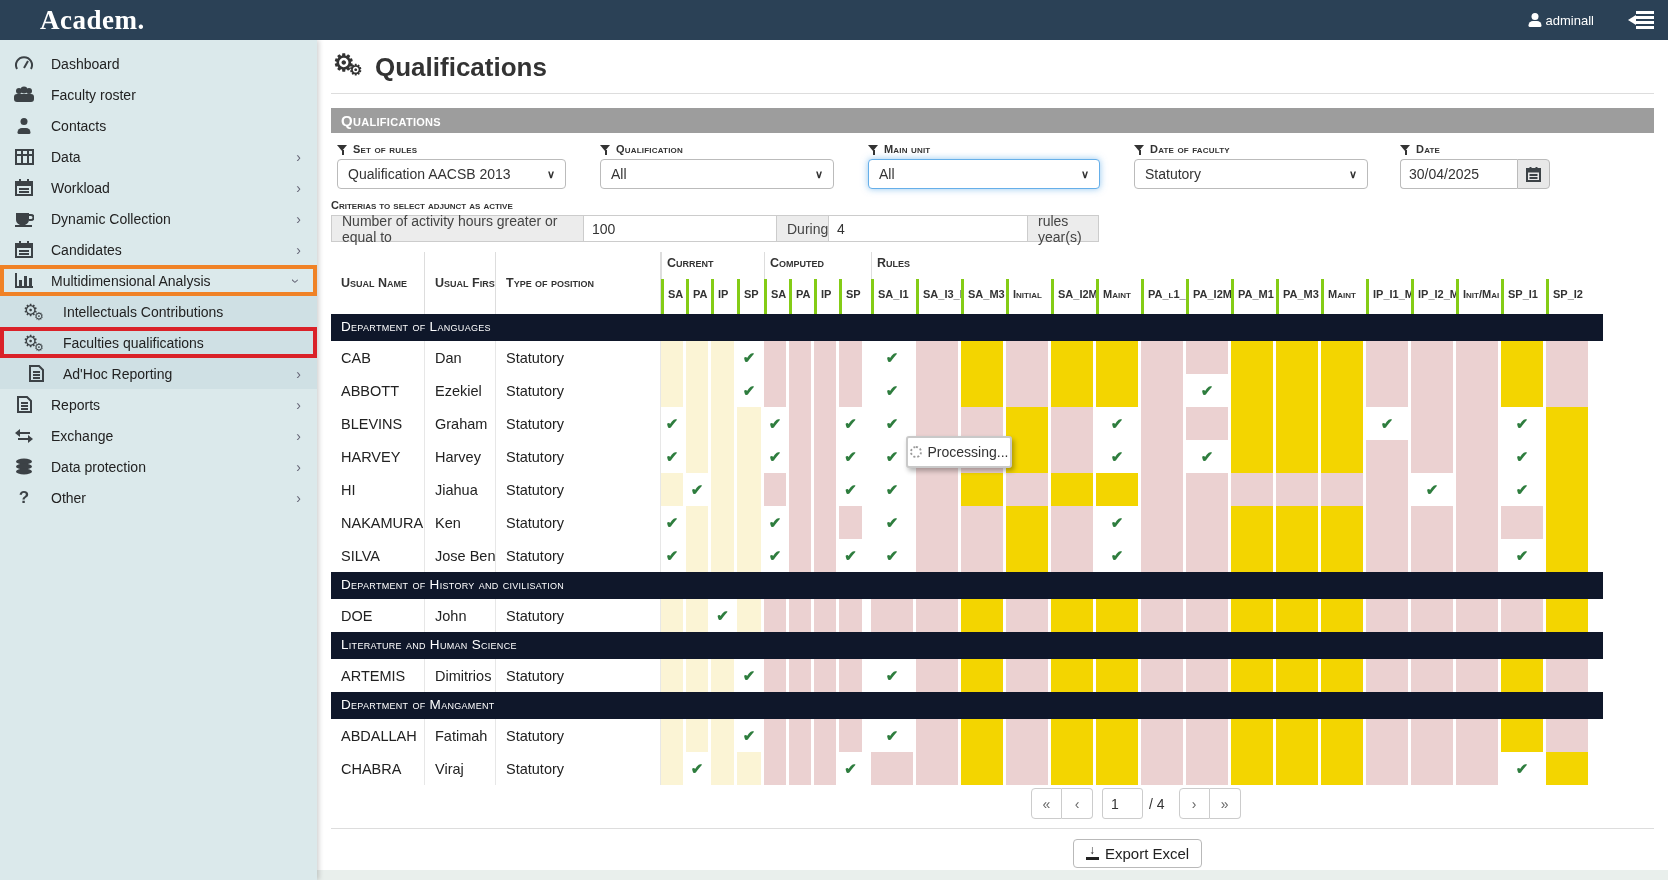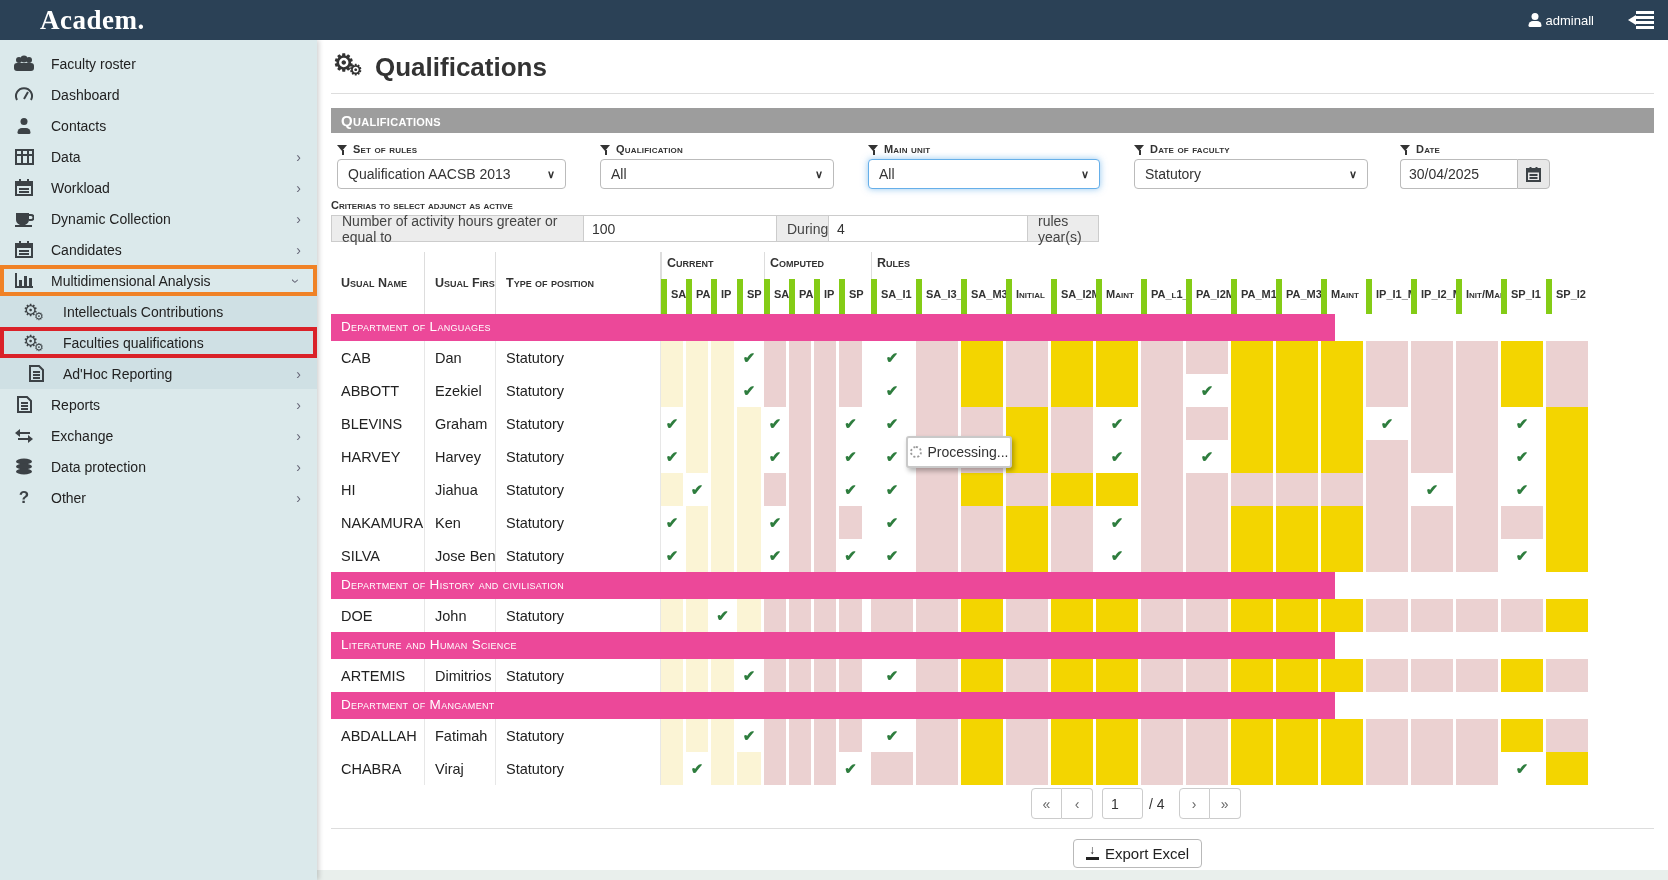--- a/index.html
+++ b/index.html
@@ -82,24 +82,24 @@
 
   
   .qtable { margin-top:10px; position:relative; width:1260px; }
   .trow { display:flex; }
   .hname { display:flex; align-items:center; padding-left:10px; font-variant:small-caps;
     font-weight:600; font-size:12.5px; color:#333; height:62px; border-right:1px solid #ddd;
     white-space:nowrap; overflow:hidden; }
   .hgroup { font-variant:small-caps; font-weight:600; font-size:12.5px; color:#333;
     padding:4px 0 0 5px; height:27px; border-left:1px solid #ddd; white-space:nowrap; }
   .hsub { font-size:11px; font-weight:600; color:#333; padding:9px 0 0 4px; height:35px;
-    border-left:6px solid #84cc16; white-space:nowrap; overflow:hidden; font-variant:small-caps; }
+    border-left:3px solid #84cc16; white-space:nowrap; overflow:hidden; font-variant:small-caps; }
   .hsub.plain { font-variant:normal; }
-  .dept { background:#ec4899; color:#fff; font-variant:small-caps; font-size:13.5px;
-    letter-spacing:.3px; padding:5px 0 0 10px; height:27px; width:1004px; }
+  .dept { background:#0f172a; color:#fff; font-variant:small-caps; font-size:13.5px;
+    letter-spacing:.3px; padding:5px 0 0 10px; height:27px; width:1272px; }
   .ncell { background:#fff; display:flex; align-items:center; padding-left:10px;
     font-size:14.5px; color:#222; border-right:1px solid #e7e7e7; white-space:nowrap; overflow:hidden; }
   .ccell { border-right:3px solid #fff; display:flex; align-items:center; justify-content:center; }
   .c-cream { background:#fbf4d5; }
   .c-pink  { background:#ebd1d1; }
   .c-yellow{ background:#f3d500; }
   .c-check { background:#fff; }
   .ck { color:#2e7d3e; font-size:15px; font-weight:700; }
 
   
@@ -153,38 +153,38 @@
     </div>
   </div>
 </div>
 
 <div class="layout">
 
   <div class="sidebar">
 
     <div class="side-item">
       <span class="ic">
+        <svg width="20" height="17">
+            <path class="st" d="M3 14 A8 8 0 1 1 17 14" stroke-width="3"></path>
+            <line class="st" x1="10" y1="13" x2="14" y2="6"></line>
+          </svg>
+      </span>
+      <span>Dashboard</span>
+    </div>
+
+    <div class="side-item">
+      <span class="ic">
         <svg width="22" height="17">
             <circle class="fl" cx="6" cy="5" r="3"></circle>
             <circle class="fl" cx="16" cy="5" r="3"></circle>
             <circle class="fl" cx="11" cy="4" r="3.4"></circle>
             <rect class="fl" x="1" y="8" width="20" height="8" rx="3"></rect>
           </svg>
       </span>
       <span>Faculty roster</span>
-    </div>
-
-    <div class="side-item">
-      <span class="ic">
-        <svg width="20" height="17">
-            <path class="st" d="M3 14 A8 8 0 1 1 17 14" stroke-width="3"></path>
-            <line class="st" x1="10" y1="13" x2="14" y2="6"></line>
-          </svg>
-      </span>
-      <span>Dashboard</span>
     </div>
 
     <div class="side-item">
       <span class="ic">
         <span class="icon-person" style="color:#3c4246;width:16px;height:16px"></span>
       </span>
       <span>Contacts</span>
     </div>
 
     <div class="side-item">

